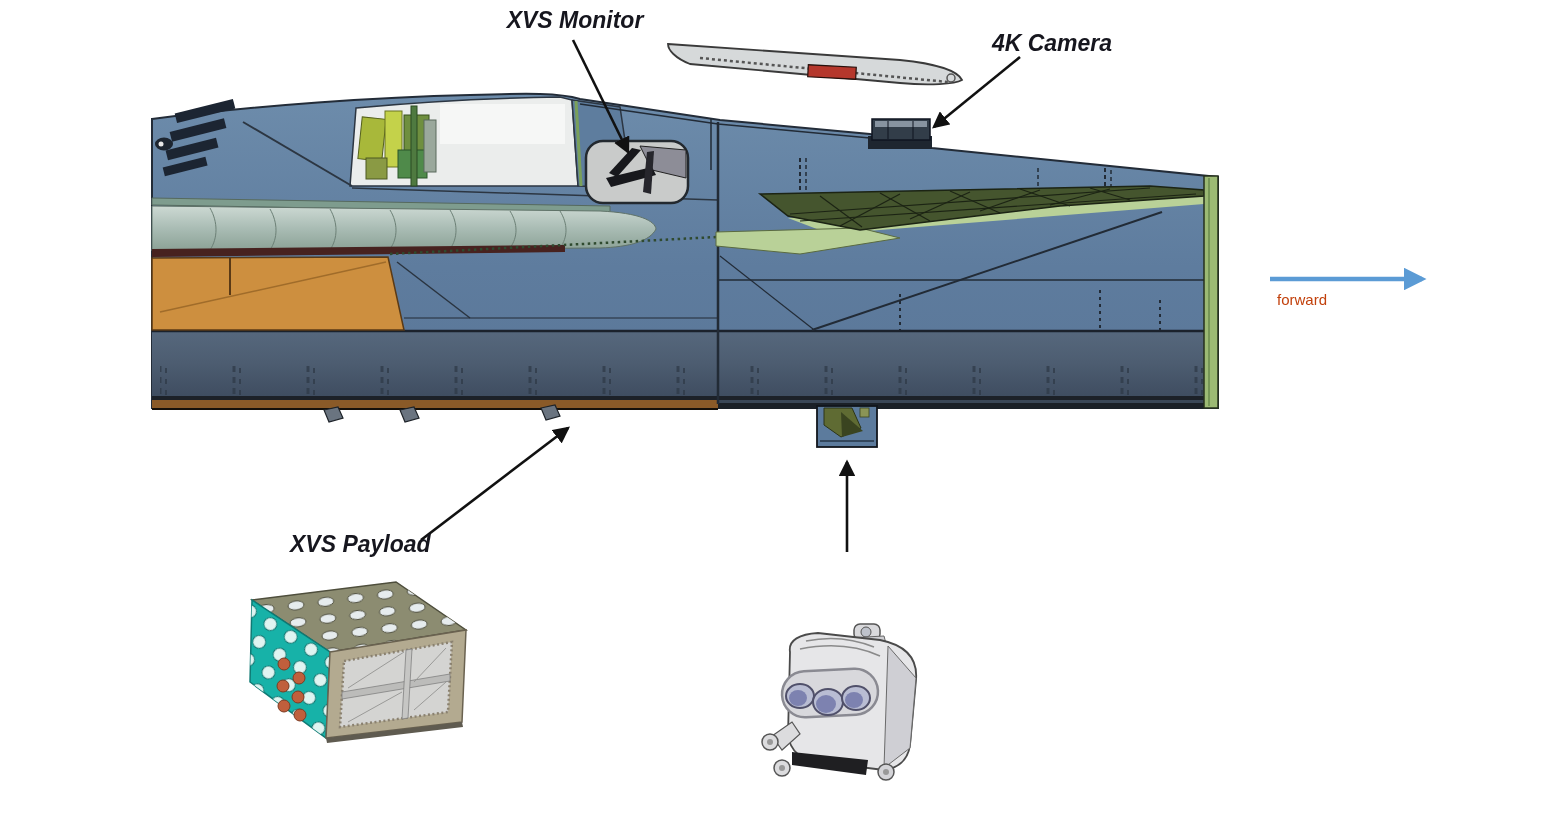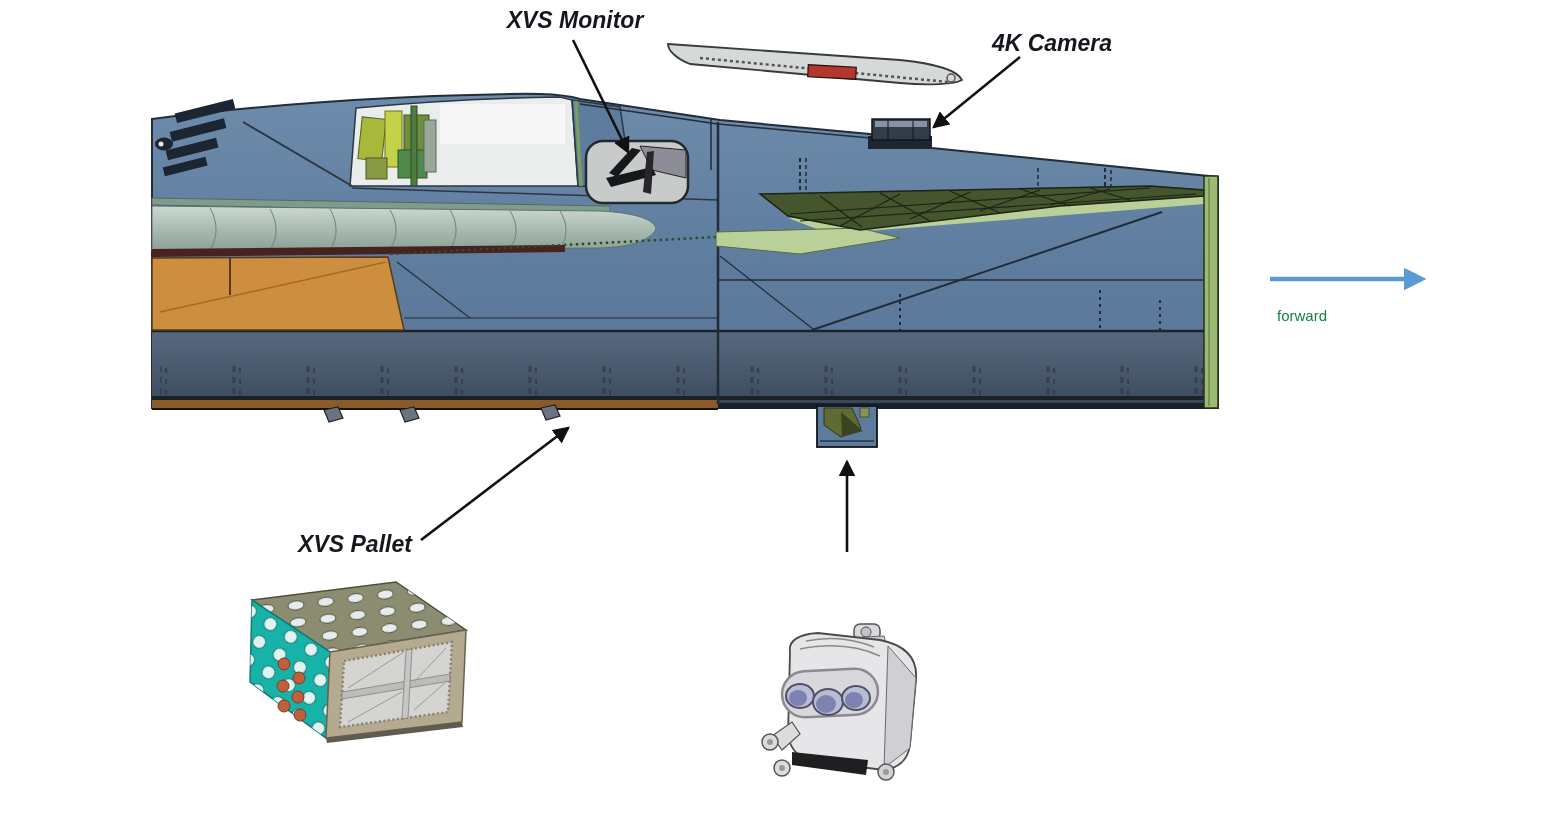--- a/index.html
+++ b/index.html
@@ -21,23 +21,22 @@
     color:#16161e;
     text-align:center;
     line-height:29px;
     white-space:nowrap;
   }
   .plain-label{
     position:absolute;
     font-family:"Liberation Sans", sans-serif;
     font-weight:400;
     font-size:15px;
-    color:#15803d;
+    color:#c2410c;
     white-space:nowrap;
-    margin-top:16px;
   }
 </style>
 </head>
 <body>
 
 <div class="canvas">
 
 <svg width="1559" height="836" viewBox="0 0 1559 836">
   <defs>
     <linearGradient id="bodyGrad" x1="0" y1="0" x2="0" y2="1">
@@ -279,19 +278,19 @@
     <line x1="421" y1="540" x2="568" y2="428" marker-end="url(#ahBlack)"></line>
     <line x1="847" y1="552" x2="847" y2="462" marker-end="url(#ahBlack)"></line>
   </g>
   <line x1="1270" y1="279" x2="1422" y2="279" stroke-width="4.5" marker-end="url(#ahBlue)" stroke="#5b9bd5"></line>
 </svg>
 
 <div class="callout-label" style="left:500px;top:6px;width:150px;">XVS Monitor</div>
 
 <div class="callout-label" style="left:982px;top:29px;width:140px;">4K Camera</div>
 
-<div class="callout-label" style="left:290px;top:530px;width:130px;">XVS Pallet</div>
+<div class="callout-label" style="left:290px;top:530px;width:130px;">XVS Payload</div>
 
 
 
 <div class="plain-label" style="left:1277px;top:291px;">forward</div>
 
 </div>
 
 </body></html>

